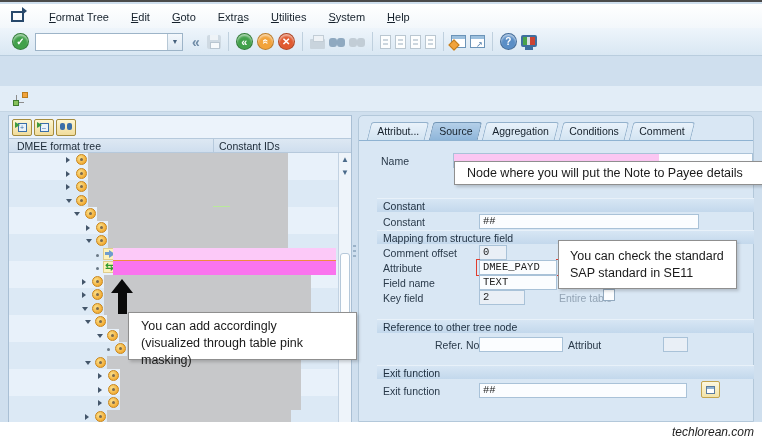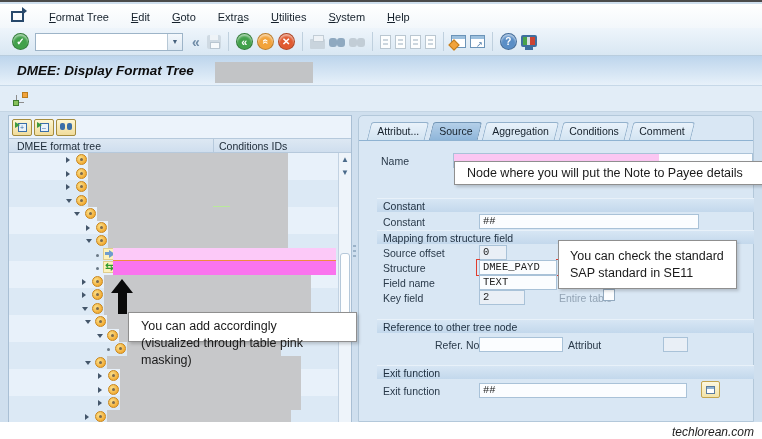--- a/index.html
+++ b/index.html
@@ -131,21 +131,21 @@
     border:1.5px solid #e03c2e; border-left:none; }
   #entire-cb{ position:absolute; left:244px; top:173px; width:12px; height:12px; background:#fcfdfe; border:1px solid #93aabf; }
   #exit-btn{ position:absolute; left:342px; top:265px; width:19px; height:17px;
     background:linear-gradient(#fdf8e0,#f2e3a8); border:1px solid #c2a44e; border-radius:2px;
     display:flex; align-items:center; justify-content:center; }
   #exit-btn .g{ width:9px; height:8px; border:1px solid #5a7ba0; background:#fff; position:relative; }
   #exit-btn .g::before{ content:""; position:absolute; left:0; top:0; right:0; height:2px; background:#8fb3d2; }
   
   .callout{ position:absolute; background:#ffffff; border:1px solid #8f8f8f; box-shadow:2px 2px 3px rgba(0,0,0,.18);
     font-size:12.5px; color:#1a1a1a; line-height:17px; z-index:30; }
-  #callout-add{ left:128px; top:310px; width:229px; height:30px; padding:5px 0 0 12px; }
+  #callout-add{ left:128px; top:310px; width:229px; height:48px; padding:5px 0 0 12px; }
   #callout-name{ left:454px; top:159px; width:350px; height:24px; padding:3px 0 0 12px; white-space:nowrap; }
   #callout-se11{ left:558px; top:238px; width:179px; height:49px; padding:7px 0 0 11px; }
   #black-arrow{ position:absolute; left:111px; top:277px; z-index:28; }
   #black-arrow .head{ width:0; height:0; border-left:11px solid transparent; border-right:11px solid transparent; border-bottom:14px solid #0a0a0a; }
   #black-arrow .shaft{ width:9px; height:21px; background:#0a0a0a; margin-left:6.5px; }
   
   #footer{ position:absolute; left:0; top:420px; width:762px; height:19px; background:#ffffff; }
   #watermark{ position:absolute; right:8px; top:3px; font-size:12px; font-style:italic; color:#1c1c1c; }
 </style>
 </head>
@@ -222,24 +222,20 @@
       </div>
     <div class="sep"></div>
     <div class="tbi">
         <span class="circ blue">?</span>
       </div>
     <div class="tbi">
         <span class="monitor"></span>
       </div>
   </div>
 
-  <div id="titlebar">
-    <div id="page-title">DMEE: Display Format Tree</div>
-    <div id="title-mask"></div>
-  </div>
 
   <div id="apptoolbar">
     <div id="pos-icon">
       <span class="ln"></span>
         <span class="sq1"></span>
         <span class="sq2"></span>
     </div>
   </div>
 
   <div id="left-panel">
@@ -252,21 +248,21 @@
           <span class="gtri"></span>
           <span class="bluebox">–</span>
         </div>
       <div class="lpbtn">
           <span class="bino"></span>
         </div>
     </div>
     <div id="lp-header">
       <span class="col1">DMEE format tree</span>
       <span class="coldiv"></span>
-      <span class="col2">Conditions IDs</span>
+      <span class="col2">Constant IDs</span>
     </div>
     <div id="tree-body">
         <div class="trow bandA" style="top: 0px;">
           <span class="exp-r" style="left: 57px;"></span>
           <span class="node-ic" style="left: 67px;"></span>
           <span class="tmask" style="left: 79px; width: 200px;"></span>
         </div>
         <div class="trow bandA" style="top: 13.5px;">
           <span class="exp-r" style="left: 57px;"></span>
           <span class="node-ic" style="left: 67px;"></span>
@@ -402,23 +398,23 @@
     <div class="flabel" style="left:22px; top:39px;">Name</div>
     <div class="ffield" id="name-field">
         <div id="name-pink"></div>
       </div>
 
     <div class="ghead" style="top:82px;">Constant</div>
     <div class="flabel" style="left:24px; top:100px;">Constant</div>
     <div class="ffield" style="left:120px; top:98px; width:220px;">##</div>
 
     <div class="ghead" style="top:114px;">Mapping from structure field</div>
-    <div class="flabel" style="left:24px; top:131px;">Source offset</div>
+    <div class="flabel" style="left:24px; top:131px;">Comment offset</div>
     <div class="ffield readonly" style="left:120px; top:129px; width:28px;">0</div>
-    <div class="flabel" style="left:24px; top:146px;">Structure</div>
+    <div class="flabel" style="left:24px; top:146px;">Attribute</div>
     <div class="ffield" id="structure-field" style="left:120px; top:144px; width:78px;">DMEE_PAYD</div>
     <div class="flabel" style="left:24px; top:161px;">Field name</div>
     <div class="ffield" style="left:120px; top:159px; width:78px;">TEXT</div>
     <div class="flabel" style="left:24px; top:176px;">Key field</div>
     <div class="ffield readonly" style="left:120px; top:174px; width:46px;">2</div>
     <div class="flabel disabled" style="left:200px; top:176px;">Entire table</div>
     <div id="entire-cb"></div>
 
     <div class="ghead" style="top:203px;">Reference to other tree node</div>
     <div class="flabel" style="left:40px; top:223px;margin-left:36px;">Refer. Node ID</div>

